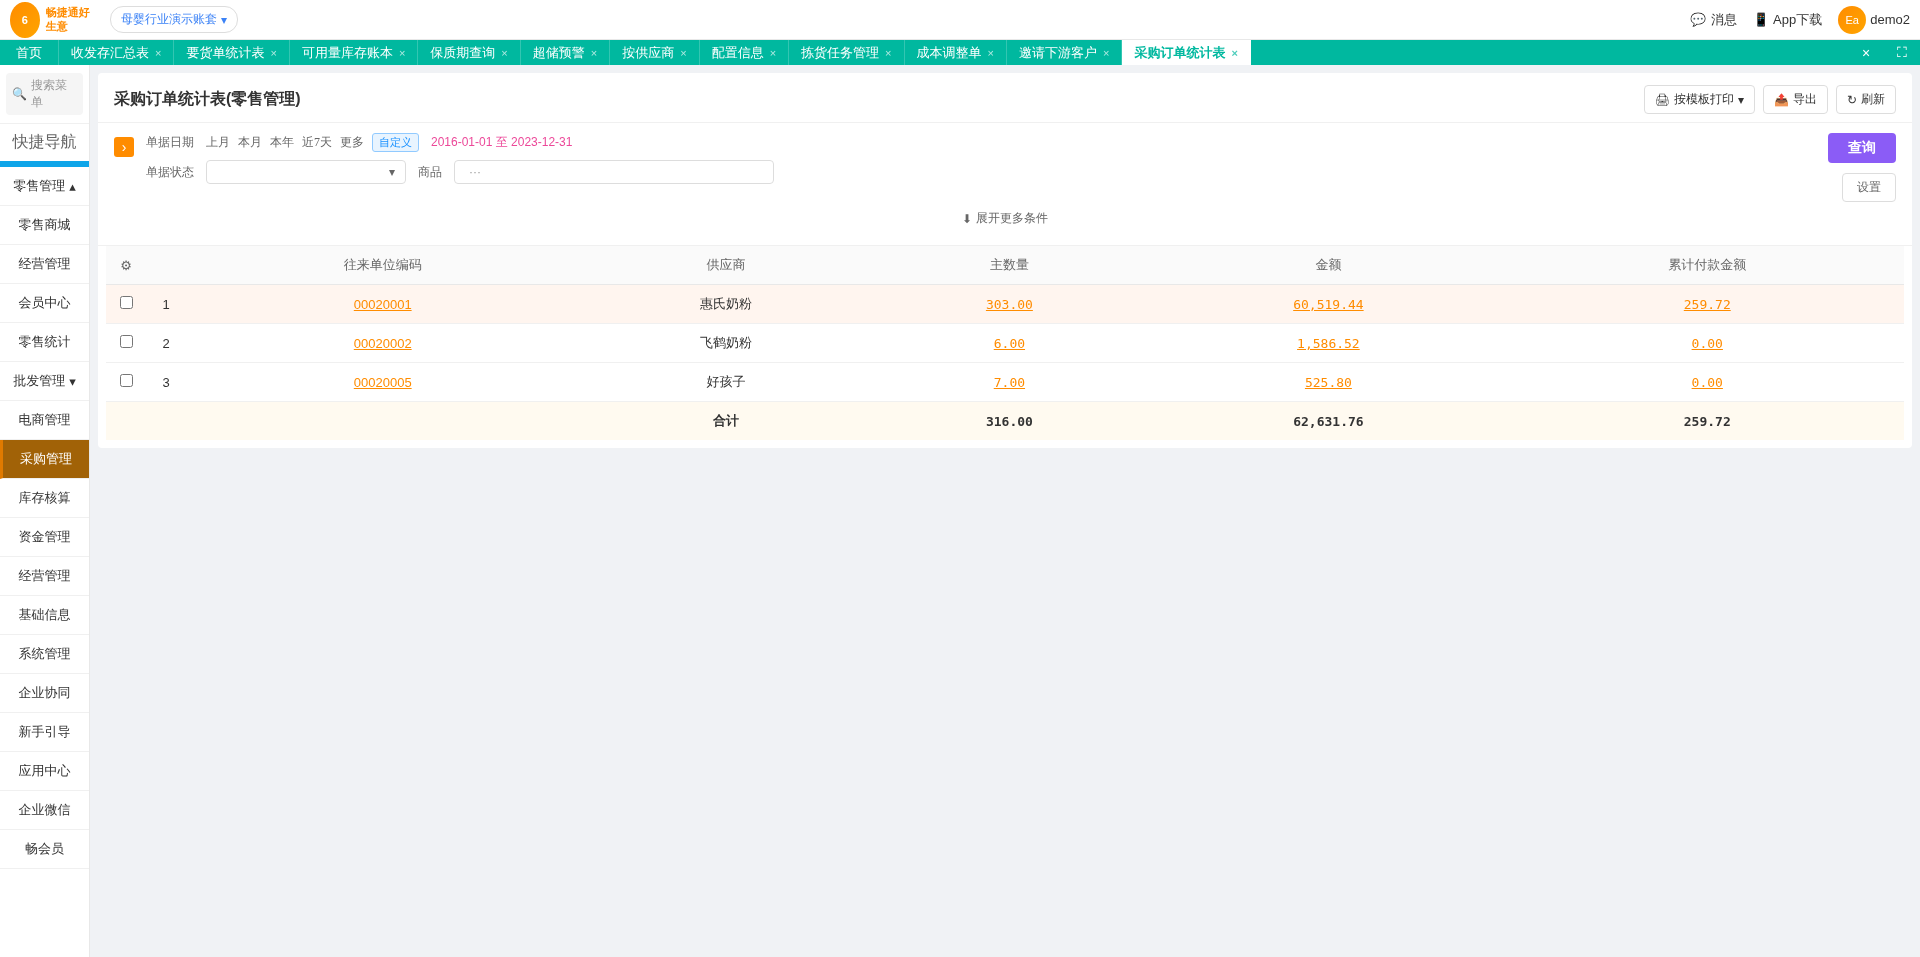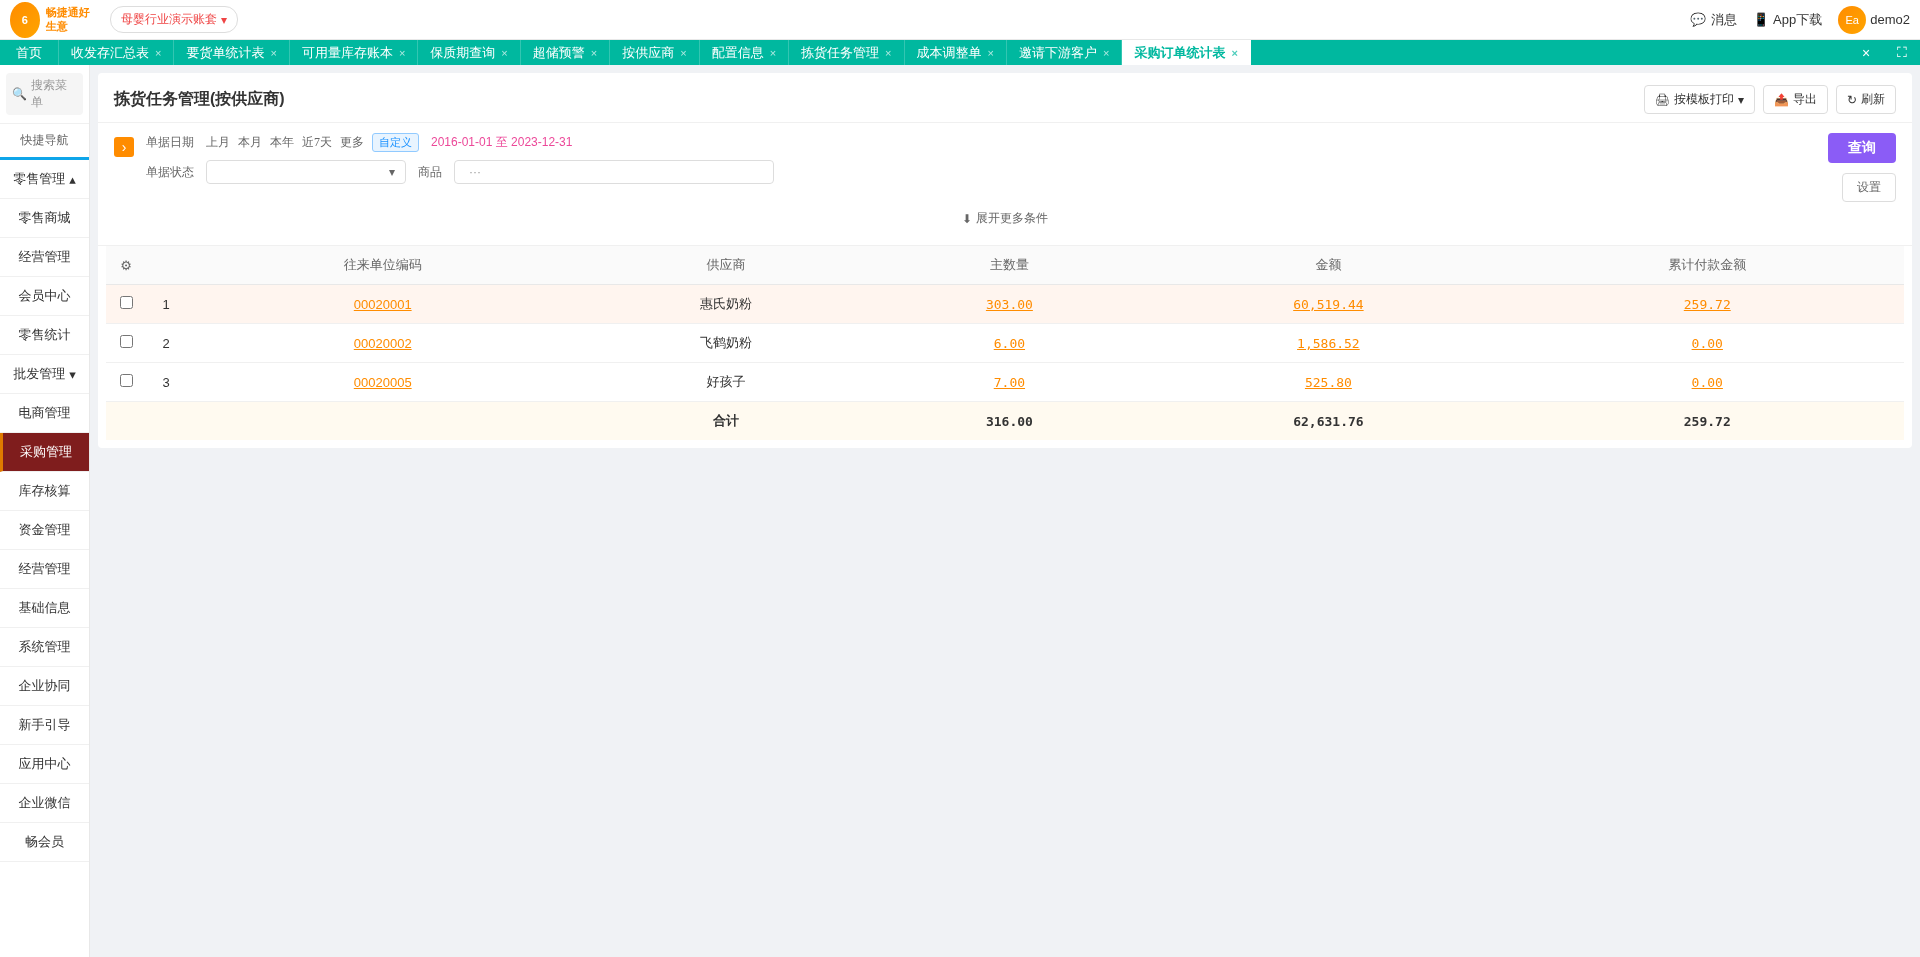--- a/index.html
+++ b/index.html
@@ -3,21 +3,21 @@
   <meta charset="utf-8">
   <style>
     * { box-sizing: border-box; margin: 0; padding: 0; }
     body { font-family: 'Microsoft YaHei', Arial, sans-serif; font-size: 13px; background: #f5f5f5; display: flex; flex-direction: column; height: 957px; overflow: hidden; }
 
     
     .top-bar { height: 40px; background: #fff; display: flex; align-items: center; border-bottom: 1px solid #e8e8e8; padding: 0 10px; }
     .logo-area { display: flex; align-items: center; gap: 6px; width: 90px; }
     .logo-icon { width: 36px; height: 36px; background: linear-gradient(135deg, #ff8c00, #ffa500); border-radius: 50%; display: flex; align-items: center; justify-content: center; color: #fff; font-size: 11px; font-weight: bold; }
     .logo-text { font-size: 11px; color: #ff8c00; font-weight: bold; line-height: 1.2; }
-    .dropdown-selector { display: flex; align-items: center; gap: 4px; padding: 4px 10px; border: 1px solid #ddd; border-radius: 13px; cursor: pointer; font-size: 12px; color: #ef4444; margin-left: 10px; }
+    .dropdown-selector { display: flex; align-items: center; gap: 4px; padding: 4px 10px; border: 1px solid #ddd; border-radius: 13px; cursor: pointer; font-size: 12px; color: #3b82f6; margin-left: 10px; }
     .top-right { margin-left: auto; display: flex; align-items: center; gap: 16px; }
     .top-right-item { display: flex; align-items: center; gap: 4px; cursor: pointer; font-size: 13px; color: #333; }
     .avatar { width: 28px; height: 28px; border-radius: 50%; background: linear-gradient(135deg, #ff8c00, #ffa500); display: flex; align-items: center; justify-content: center; color: #fff; font-size: 11px; }
 
     
     .nav-tabs-bar { height: 25px; background: #00b89f; display: flex; align-items: center; overflow: hidden; }
     .nav-tab { display: flex; align-items: center; padding: 0 12px; height: 100%; color: #fff; font-size: 13px; cursor: pointer; white-space: nowrap; border-right: 1px solid rgba(255,255,255,0.2); position: relative; }
     .nav-tab.active { background: #fff; color: #00b89f; font-weight: bold; }
     .nav-tab .close-btn { margin-left: 6px; font-size: 11px; opacity: 0.7; }
     .nav-tab.active .close-btn { color: #00b89f; }
@@ -25,23 +25,23 @@
     .nav-right-actions { margin-left: auto; display: flex; align-items: center; }
     .nav-action-btn { width: 36px; height: 36px; display: flex; align-items: center; justify-content: center; color: #fff; cursor: pointer; font-size: 14px; }
 
     
     .main-layout { display: flex; flex: 1; overflow: hidden; }
 
     
     .sidebar { width: 90px; background: #fff; border-right: 1px solid #e8e8e8; display: flex; flex-direction: column; overflow-y: auto; }
     .sidebar-search { padding: 8px 6px; border-bottom: 1px solid #f0f0f0; }
     .sidebar-search-inner { display: flex; align-items: center; gap: 4px; background: #f5f5f5; border-radius: 4px; padding: 4px 6px; font-size: 12px; color: #999; cursor: pointer; }
-    .sidebar-shortcut { padding: 8px 6px; font-size: 12px; color: #666; cursor: pointer; text-align: center; border-bottom: 3px solid #0ea5e9; }
+    .sidebar-shortcut { padding: 8px 6px; font-size: 16px; color: #666; cursor: pointer; text-align: center; border-bottom: 6px solid #0ea5e9; }
     .sidebar-item { padding: 10px 4px; font-size: 13px; color: #333; cursor: pointer; text-align: center; border-bottom: 1px solid #f0f0f0; display: flex; align-items: center; justify-content: center; gap: 4px; }
-    .sidebar-item.active { background: #7f1d1d; color: #fff; border-left: 3px solid #e07a00; }
+    .sidebar-item.active { background: #a16207; color: #fff; border-left: 3px solid #e07a00; }
 
     
     .content-area { flex: 1; overflow: auto; background: #f0f2f5; }
 
     
     .page-container { background: #fff; margin: 8px; border-radius: 4px; overflow: hidden; }
 
     
     .page-header { padding: 12px 16px 8px; display: flex; align-items: center; justify-content: space-between; border-bottom: 1px solid #f0f0f0; }
     .page-title { font-size: 16px; font-weight: bold; color: #333; }
@@ -235,21 +235,21 @@
     </div>
     <div class="sidebar-item">
       <span>畅会员</span>
     </div>
   </div>
 
   <div class="content-area">
     <div class="page-container">
 
       <div class="page-header">
-        <span class="page-title">拣货任务管理(按供应商)</span>
+        <span class="page-title">采购订单统计表(零售管理)</span>
         <div class="page-actions">
           <button class="btn-template-print">
             <span>🖨</span>
             <span>按模板打印</span>
             <span>▾</span>
           </button>
           <button class="btn-export">
             <span>📤</span>
             <span>导出</span>
           </button>

